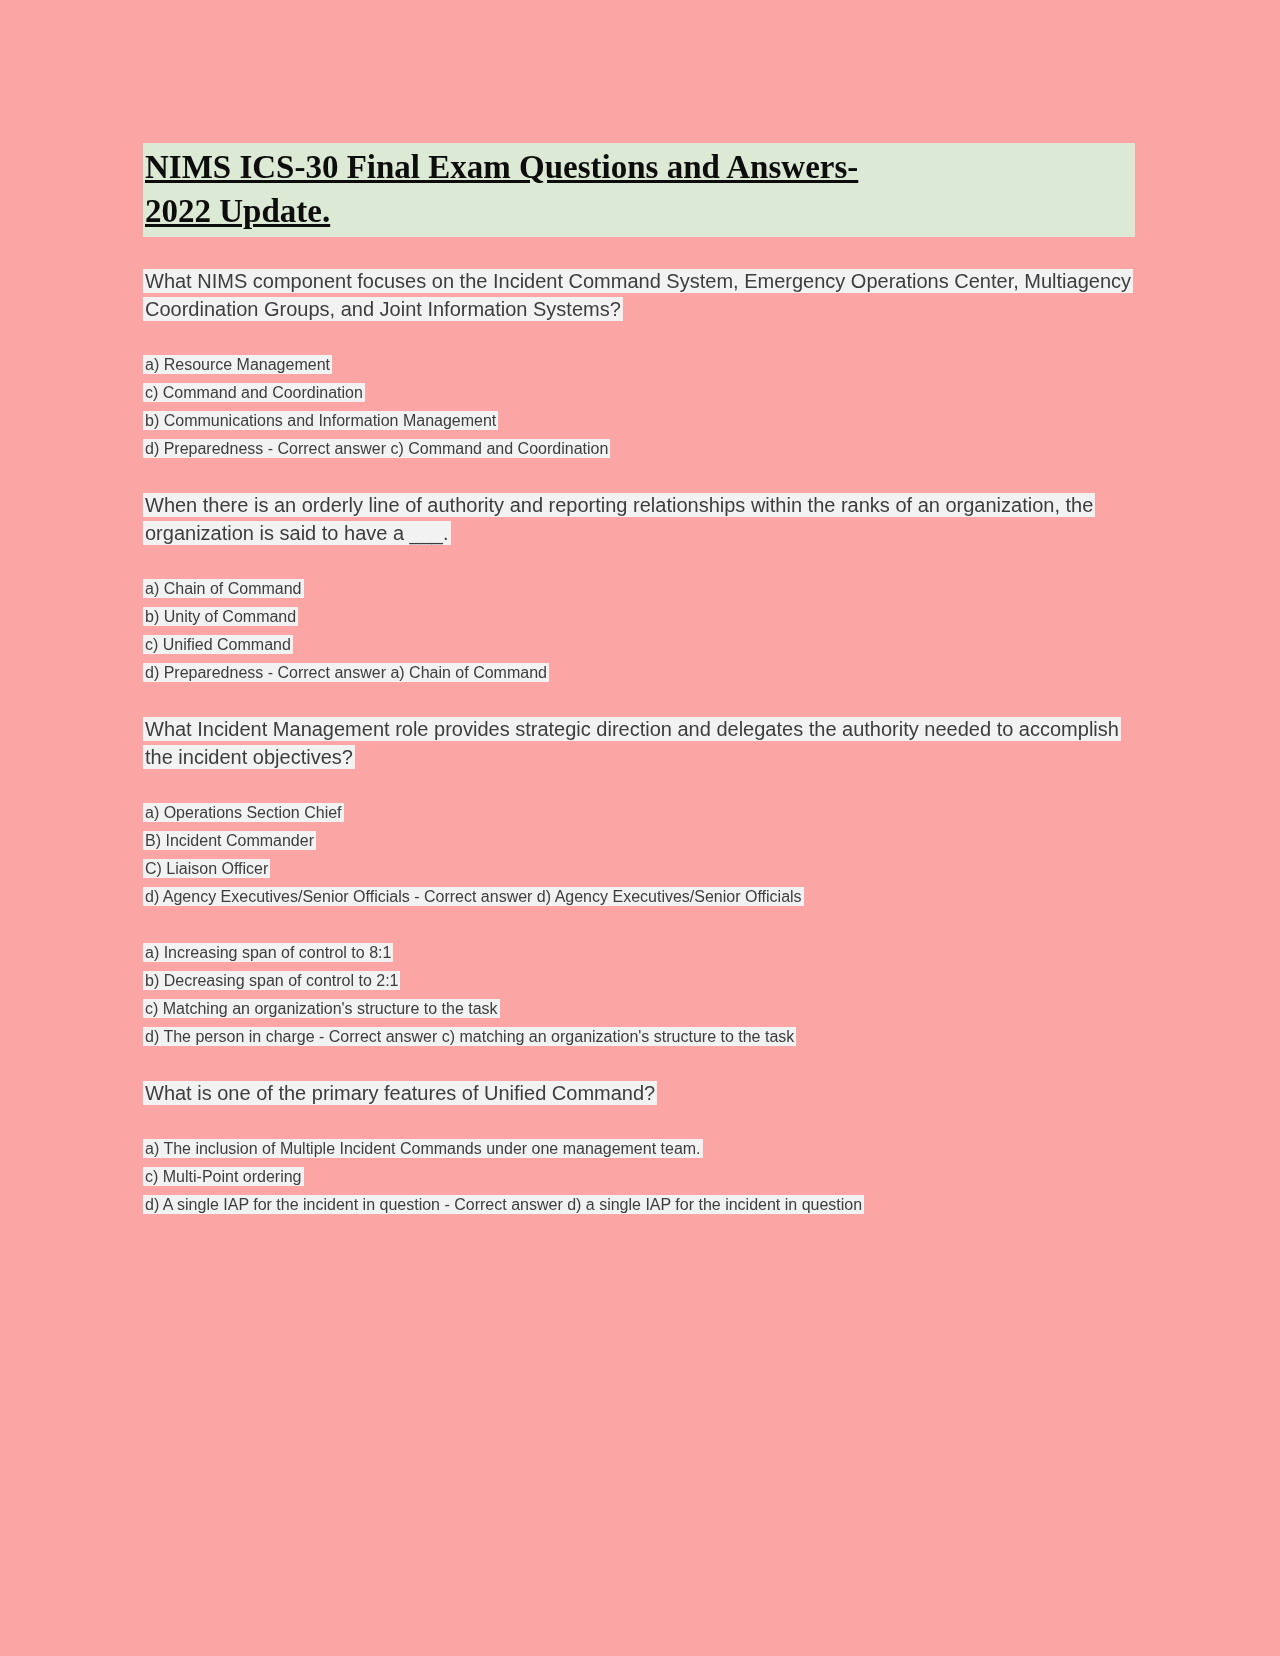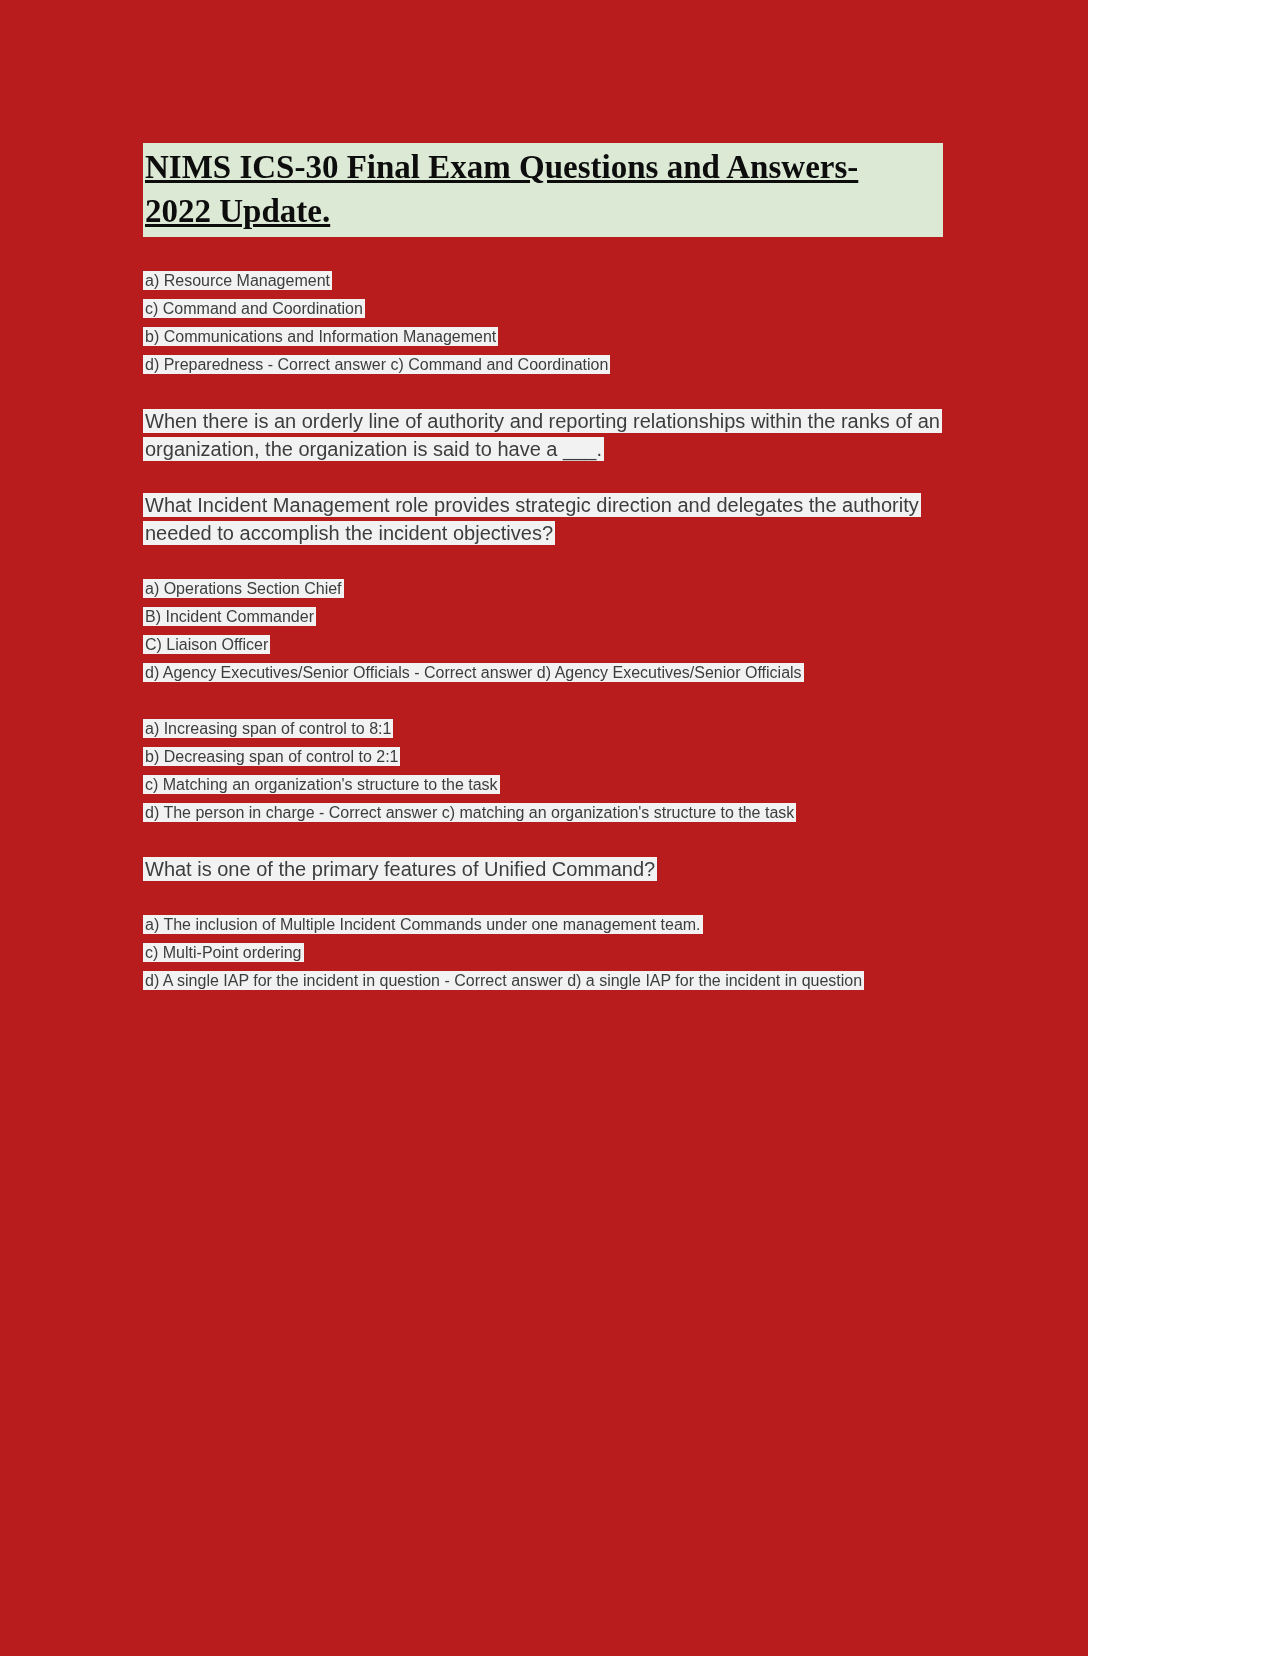--- a/index.html
+++ b/index.html
@@ -1,23 +1,23 @@
 <!DOCTYPE html>
 <html><head>
 <meta charset="utf-8">
 <style>
   * { margin: 0; padding: 0; box-sizing: border-box; }
   html, body {
     background: #ffffff;
     font-family: "Liberation Sans", sans-serif;
   }
   .page {
-    width: 1088px;
+    width: 1280px;
     min-height: 1656px;
-    background: #b91c1c;
+    background: #fca5a5;
     position: relative;
   }
   .content {
     padding: 143px 145px 60px 143px;
     width: 100%;
   }
   h1.doc-title {
     background: #dce9d5;
     font-family: "Liberation Serif", serif;
     font-weight: bold;
@@ -52,29 +52,36 @@
 </head>
 <body>
 
 <div class="page">
   <div class="content">
 
     <h1 class="doc-title"><span>NIMS ICS-30 Final Exam Questions and Answers-</span><br><span>2022 Update.</span></h1>
 
     <div id="questions">
         <div class="q-block">
+          <p class="q-text"><span class="hl">What NIMS component focuses on the Incident Command System, Emergency Operations Center, Multiagency Coordination Groups, and Joint Information Systems?</span></p>
           <div class="options">
             <div class="option-line"><span class="hl">a) Resource Management</span></div>
             <div class="option-line"><span class="hl">c) Command and Coordination</span></div>
             <div class="option-line"><span class="hl">b) Communications and Information Management</span></div>
             <div class="option-line"><span class="hl">d) Preparedness - Correct answer c) Command and Coordination</span></div>
           </div>
         </div>
         <div class="q-block">
           <p class="q-text"><span class="hl">When there is an orderly line of authority and reporting relationships within the ranks of an organization, the organization is said to have a ___.</span></p>
+          <div class="options">
+            <div class="option-line"><span class="hl">a) Chain of Command</span></div>
+            <div class="option-line"><span class="hl">b) Unity of Command</span></div>
+            <div class="option-line"><span class="hl">c) Unified Command</span></div>
+            <div class="option-line"><span class="hl">d) Preparedness - Correct answer a) Chain of Command</span></div>
+          </div>
         </div>
         <div class="q-block">
           <p class="q-text"><span class="hl">What Incident Management role provides strategic direction and delegates the authority needed to accomplish the incident objectives?</span></p>
           <div class="options">
             <div class="option-line"><span class="hl">a) Operations Section Chief</span></div>
             <div class="option-line"><span class="hl">B) Incident Commander</span></div>
             <div class="option-line"><span class="hl">C) Liaison Officer</span></div>
             <div class="option-line"><span class="hl">d) Agency Executives/Senior Officials - Correct answer d) Agency Executives/Senior Officials</span></div>
           </div>
         </div>

